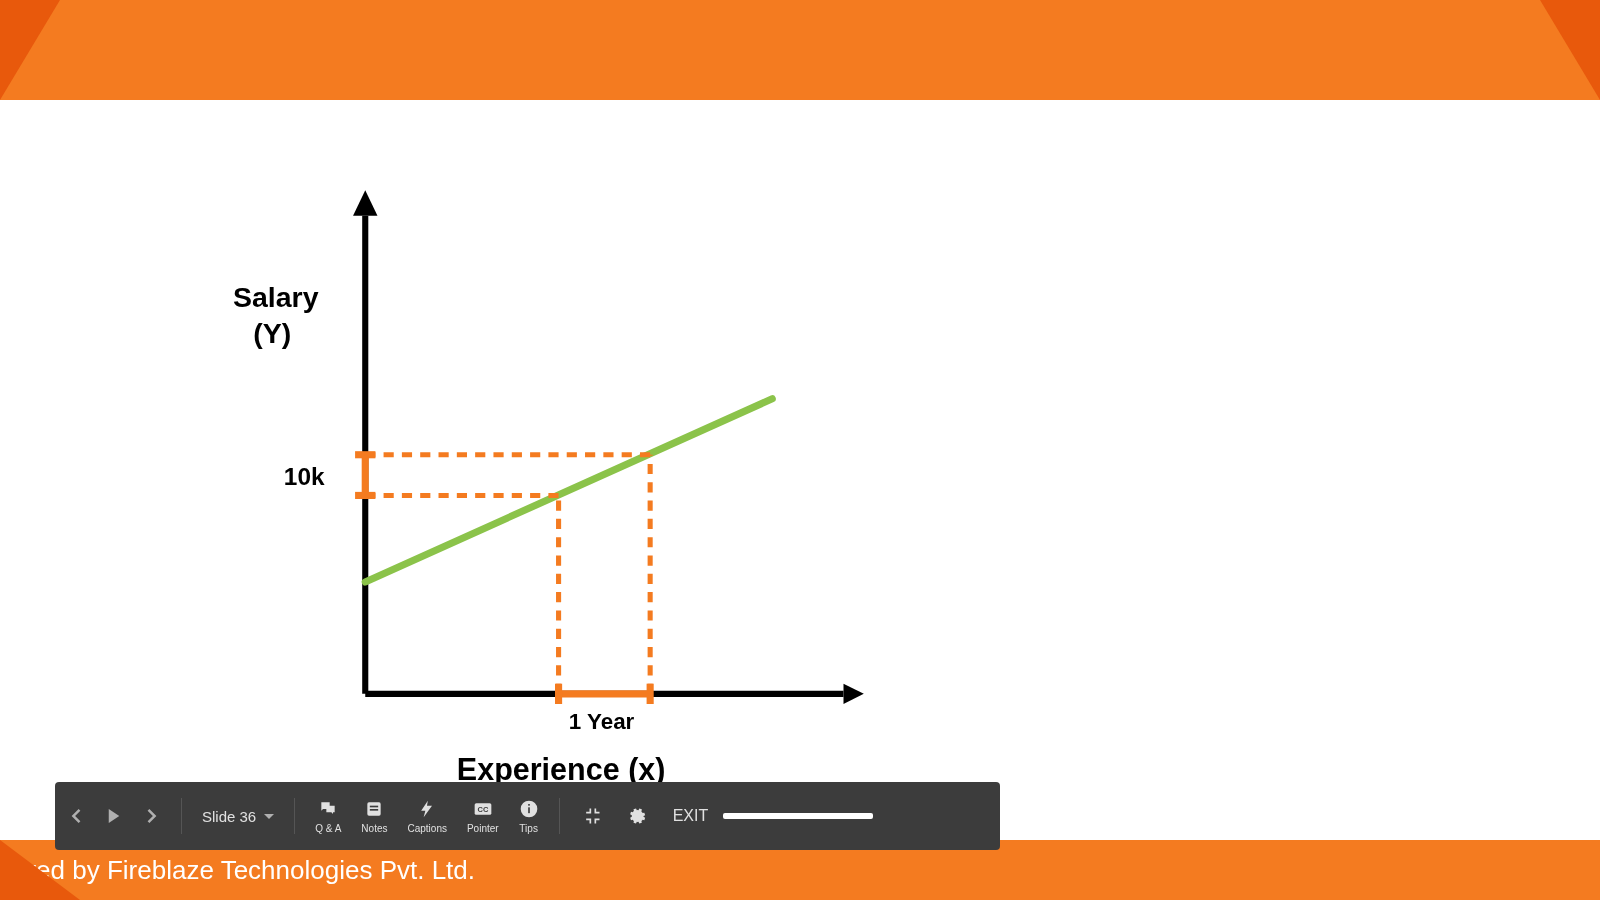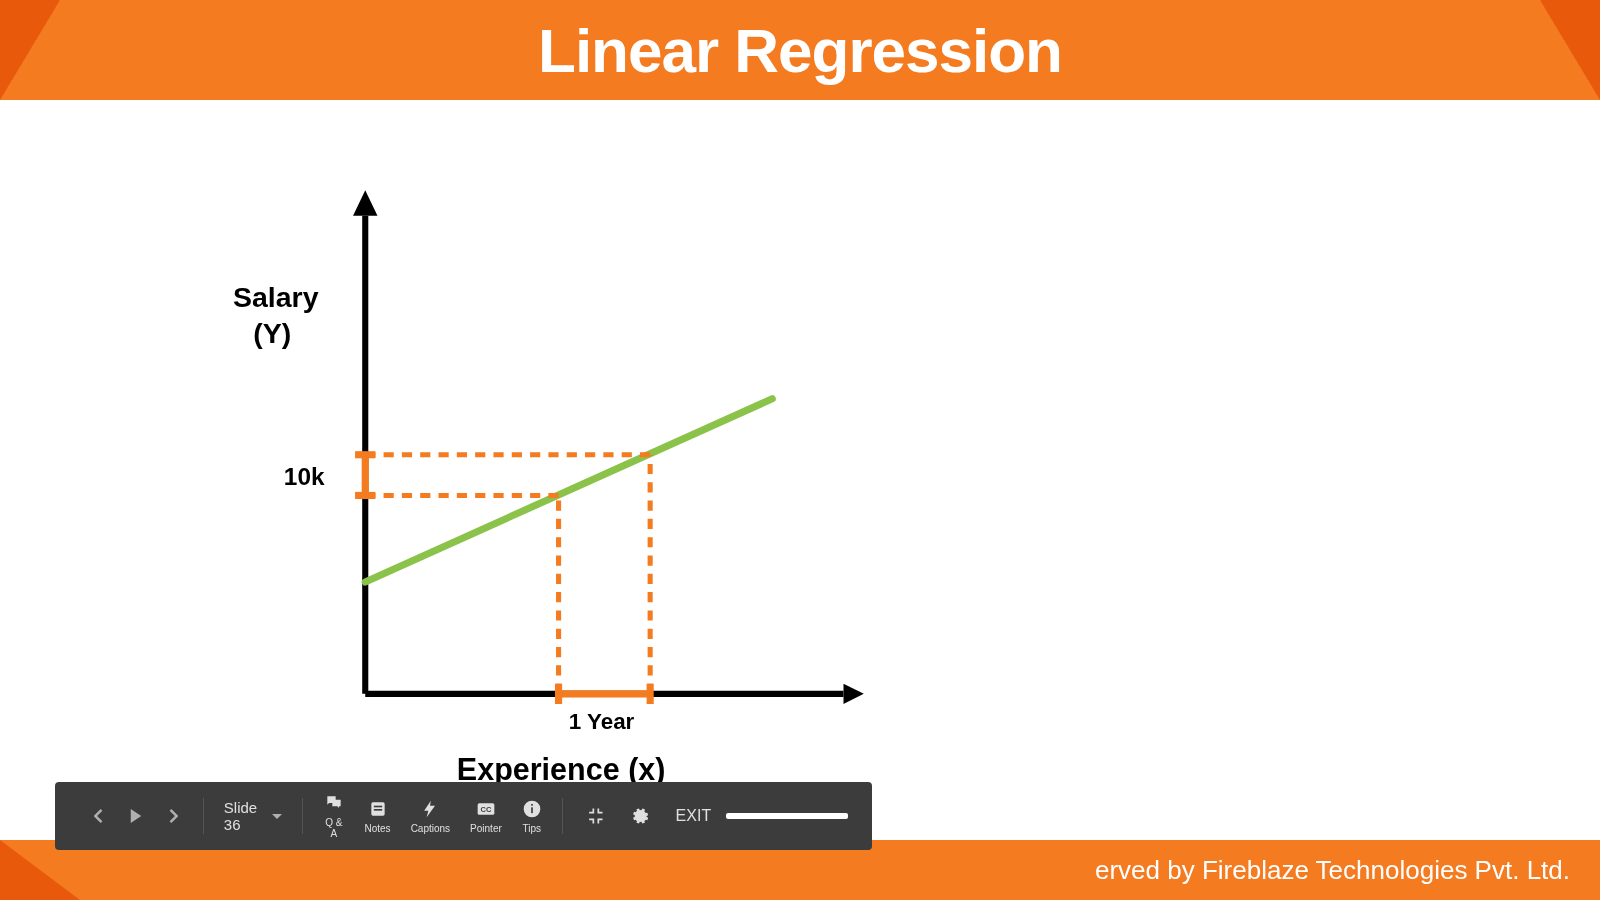--- a/index.html
+++ b/index.html
@@ -78,21 +78,21 @@
     .sub { font-size: 0.6em; vertical-align: sub; }
     .footer-bar {
       position: absolute;
       bottom: 0;
       left: 0;
       width: 100%;
       height: 60px;
       background: #f47b20;
       display: flex;
       align-items: center;
-      justify-content: flex-end;
+      justify-content: flex-start;
       padding-right: 30px;
       z-index: 1;
     }
     .footer-text {
       color: #fff;
       font-size: 26px;
     }
     .footer-tri-left {
       position: absolute;
       left: 0;
@@ -100,27 +100,27 @@
       width: 0;
       height: 0;
       border-bottom: 60px solid #e8590c;
       border-right: 80px solid transparent;
       z-index: 2;
     }
     .toolbar {
       position: absolute;
       bottom: 50px;
       left: 55px;
-      width: 817px;
+      width: 945px;
       height: 68px;
       background: #3c3c3c;
       border-radius: 4px;
       display: flex;
       align-items: center;
-      padding: 0 24px;
+      padding: 0 2px;
       z-index: 10;
       color: #e0e0e0;
       font-size: 13px;
     }
     .tb-btn {
       background: none;
       border: none;
       color: #e0e0e0;
       cursor: pointer;
       padding: 8px 10px;
@@ -168,21 +168,20 @@
       border-right: 5px solid transparent;
       border-top: 5px solid #b0b0b0;
       display: inline-block;
     }
   </style>
 </head>
 <body>
 
 <div class="header-bar">
   <div class="corner-left"></div>
-  <div class="header-title">Linear Regression</div>
   <div class="corner-right"></div>
 </div>
 
 <div class="content">
   <div class="diagram-area">
     <svg class="diagram-svg" viewBox="0 0 800 620">
 
       <line x1="300" y1="530" x2="770" y2="530" stroke="#000" stroke-width="6"></line>
       <polygon points="770,520 790,530 770,540" fill="#000"></polygon>
       <line x1="300" y1="530" x2="300" y2="60" stroke="#000" stroke-width="6"></line>

